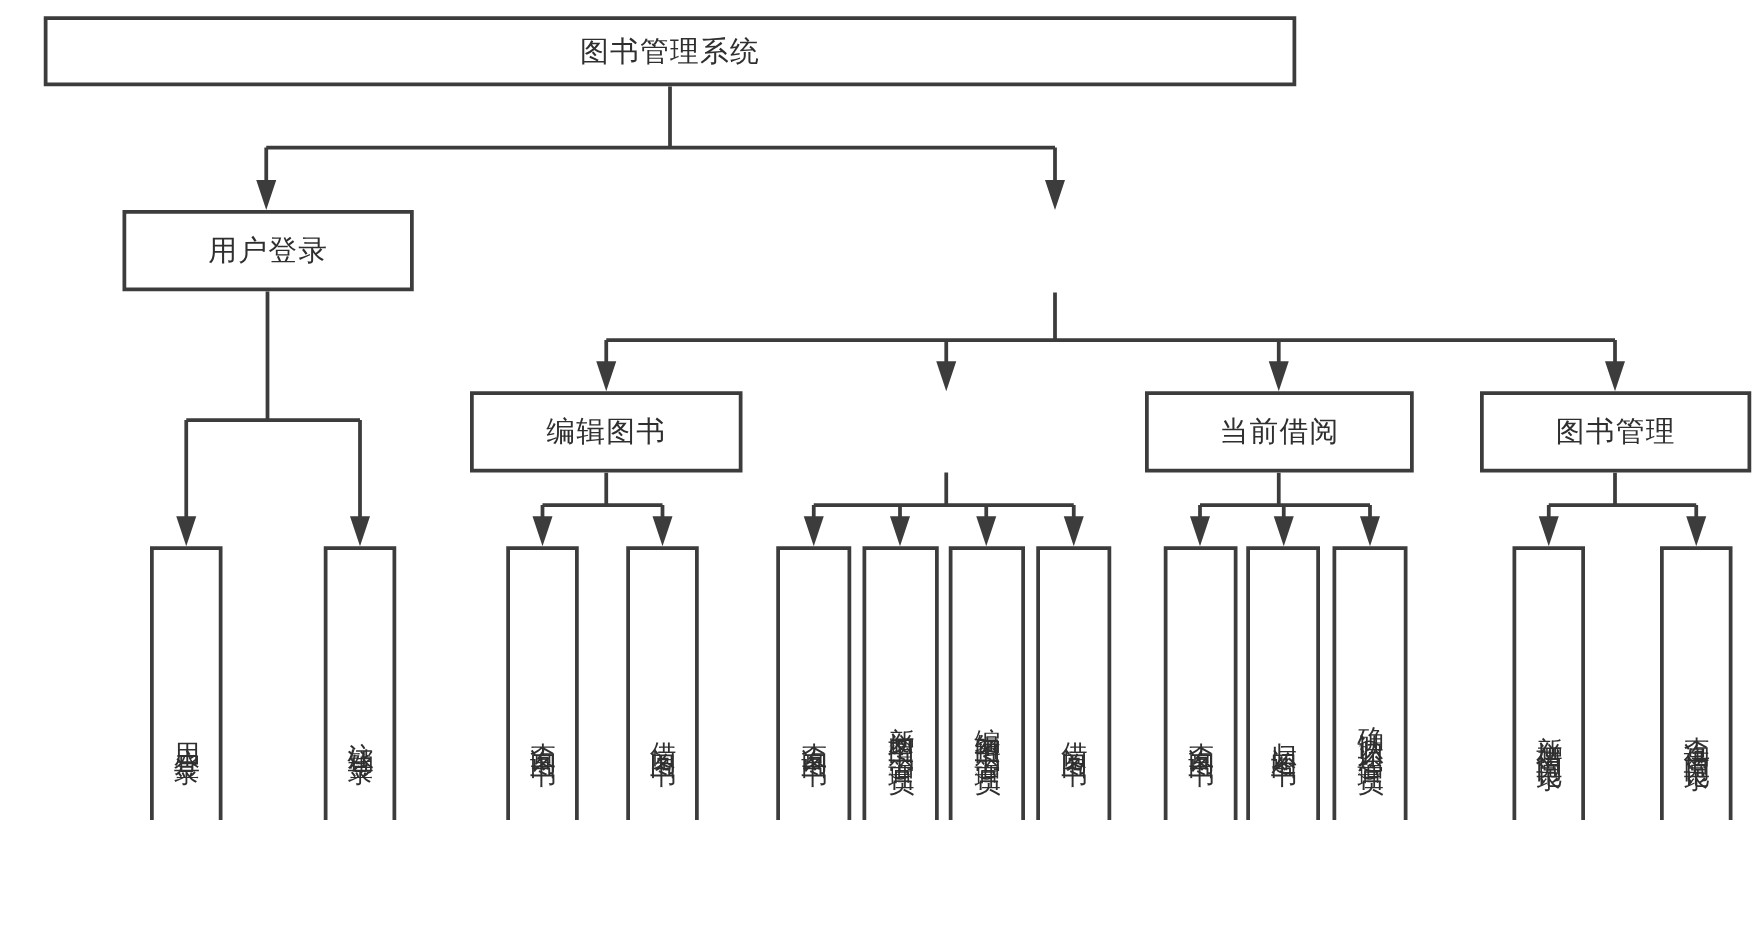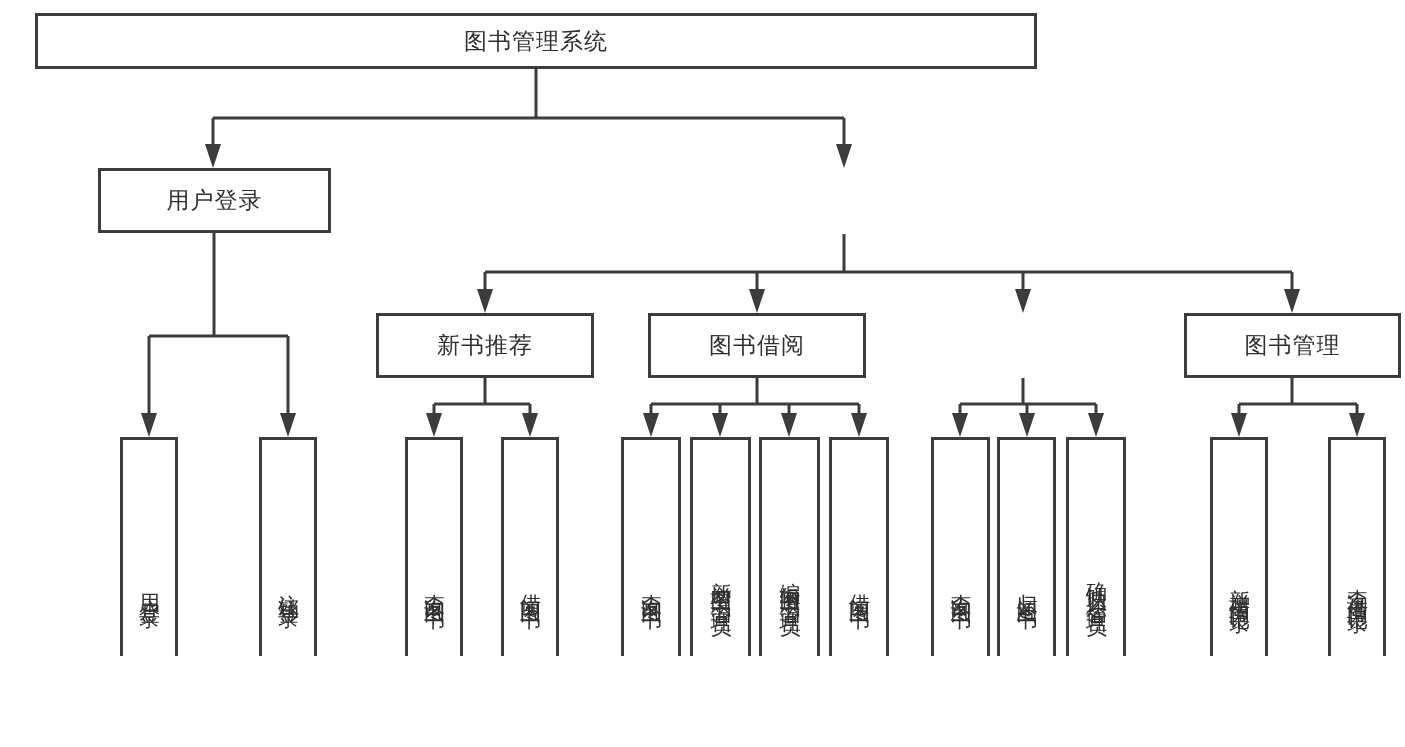--- a/index.html
+++ b/index.html
@@ -67,24 +67,24 @@
 
   <div class="hbox" style="left:21px;top:13px;width:1002px;height:56px">
     <span class="lbl">图书管理系统</span>
   </div>
 
   <div class="hbox" style="left:84px;top:168px;width:233px;height:65px">
     <span class="lbl">用户登录</span>
   </div>
 
   <div class="hbox" style="left:362px;top:313px;width:218px;height:65px">
-    <span class="lbl">新书推荐</span>
+    <span class="lbl">编辑图书</span>
   </div>
-  <div class="hbox" style="left:634px;top:313px;width:218px;height:65px">
-    <span class="lbl">图书借阅</span>
+  <div class="hbox" style="left:902px;top:313px;width:215px;height:65px">
+    <span class="lbl">当前借阅</span>
   </div>
   <div class="hbox" style="left:1170px;top:313px;width:217px;height:65px">
     <span class="lbl">图书管理</span>
   </div>
 
   <div class="vbox" style="left:106px;width:58px">
     <span class="lbl">用户登录</span>
   </div>
   <div class="vbox" style="left:245px;width:58px">
     <span class="lbl">注销登录</span>

